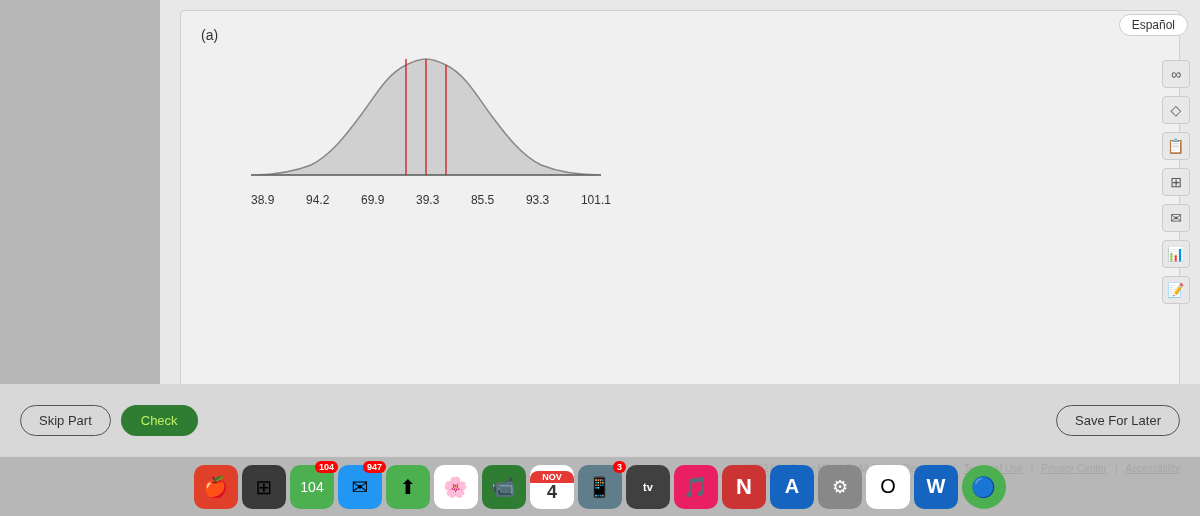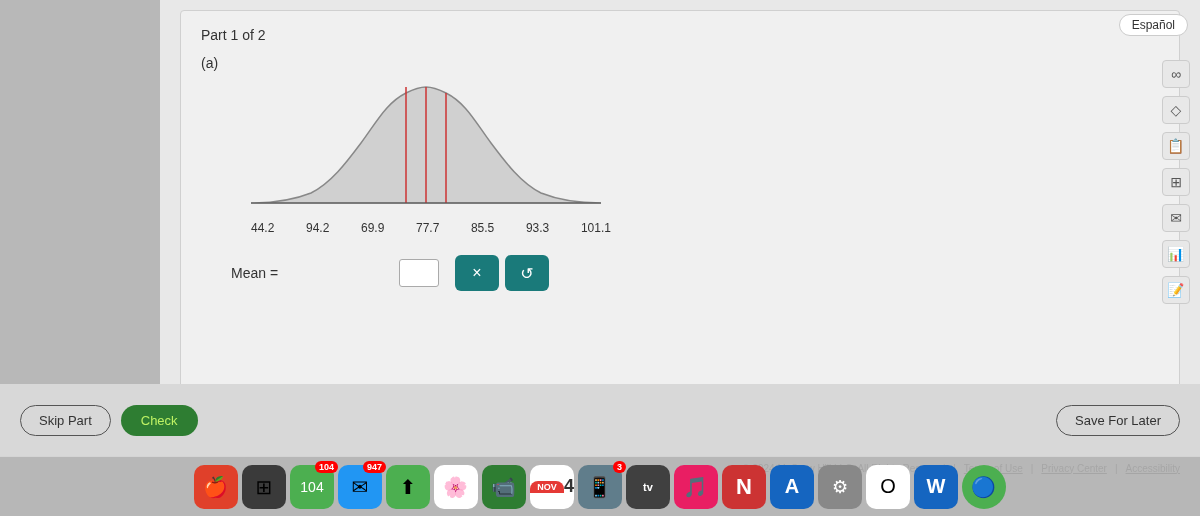--- a/index.html
+++ b/index.html
@@ -322,57 +322,48 @@
 <body>
 
 <div class="left-sidebar"></div>
 
 <div class="top-bar">
   <button class="espanol-btn">Español</button>
 </div>
 
 <div class="main-content">
   <div class="content-panel">
-    <div class="part-label">Part 1 of 2</div>
     <div class="section-label">(a)</div>
 
     <div class="chart-area">
       <div class="curve-container">
         <svg class="curve-svg" width="380" height="130" viewBox="0 0 380 130">
 
           <path d="M20,120 C40,120 60,118 80,110 C100,100 115,80 130,60 C145,40 155,20 175,10 C185,5 190,4 195,4 C200,4 205,5 215,10 C235,20 245,40 260,60 C275,80 290,100 310,110 C330,118 350,120 370,120 Z" fill="#d0d0d0" stroke="#888" stroke-width="1.5"></path>
 
           <line x1="175" y1="4" x2="175" y2="120" stroke="#cc3333" stroke-width="1.5"></line>
           <line x1="195" y1="4" x2="195" y2="120" stroke="#cc3333" stroke-width="1.5"></line>
           <line x1="215" y1="10" x2="215" y2="120" stroke="#cc3333" stroke-width="1.5"></line>
 
           <line x1="20" y1="120" x2="370" y2="120" stroke="#555" stroke-width="1"></line>
         </svg>
       </div>
 
       <div class="x-axis-labels">
-        <span>44.2</span>
+        <span>38.9</span>
         <span>94.2</span>
         <span>69.9</span>
-        <span>77.7</span>
+        <span>39.3</span>
         <span>85.5</span>
         <span>93.3</span>
         <span>101.1</span>
       </div>
     </div>
 
     <div class="input-area">
-      <div class="input-row">
-        <span class="input-label">Mean =</span>
-        <input class="answer-input" type="text" value="" style="">
-        <div class="action-buttons">
-          <button class="btn-x">×</button>
-          <button class="btn-reset">↺</button>
-        </div>
-      </div>
     </div>
   </div>
 
   <div class="right-sidebar">
     <div class="tool-icon">∞</div>
     <div class="tool-icon">◇</div>
     <div class="tool-icon">📋</div>
     <div class="tool-icon">⊞</div>
     <div class="tool-icon">✉</div>
     <div class="tool-icon">📊</div>
@@ -407,21 +398,21 @@
     104
     <span class="dock-badge">104</span>
   </div>
   <div class="dock-item" style="background:#2196F3;">
     ✉
     <span class="dock-badge">947</span>
   </div>
   <div class="dock-item" style="background:#4caf50;">⬆</div>
   <div class="dock-item" style="background:#fff;">🌸</div>
   <div class="dock-item" style="background:#2e7d32;">📹</div>
-  <div class="dock-item" style="background:#fff; color:#333; font-size:11px; font-weight:bold; flex-direction:row; gap:0;">
+  <div class="dock-item" style="background:#fff; color:#333; font-size:11px; font-weight:bold; flex-direction:column; gap:0;">
     <div style="background:#e53935; width:100%; text-align:center; font-size:9px; color:white; border-radius:8px 8px 0 0; padding:1px;">NOV</div>
     <div style="font-size:18px; font-weight:bold; color:#333; line-height:1.1;">4</div>
   </div>
   <div class="dock-item" style="background:#607d8b;">
     📱
     <span class="dock-badge">3</span>
   </div>
   <div class="dock-item" style="background:#404040; color:white; font-size:11px; font-weight:bold;">tv</div>
   <div class="dock-item" style="background:#e91e63;">🎵</div>
   <div class="dock-item" style="background:#cc3333; color:white; font-size:22px; font-weight:bold;">N</div>

